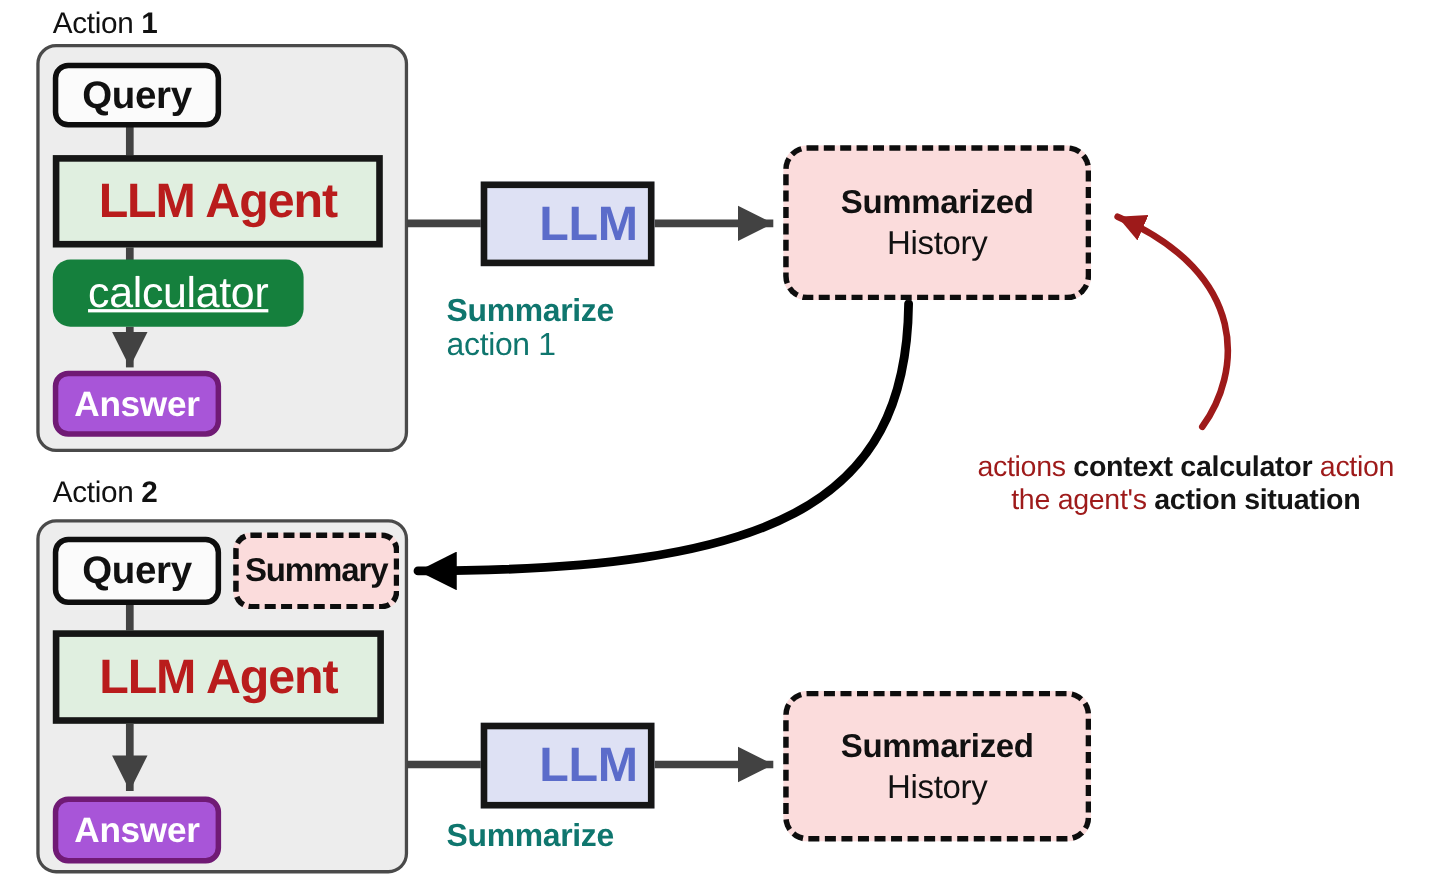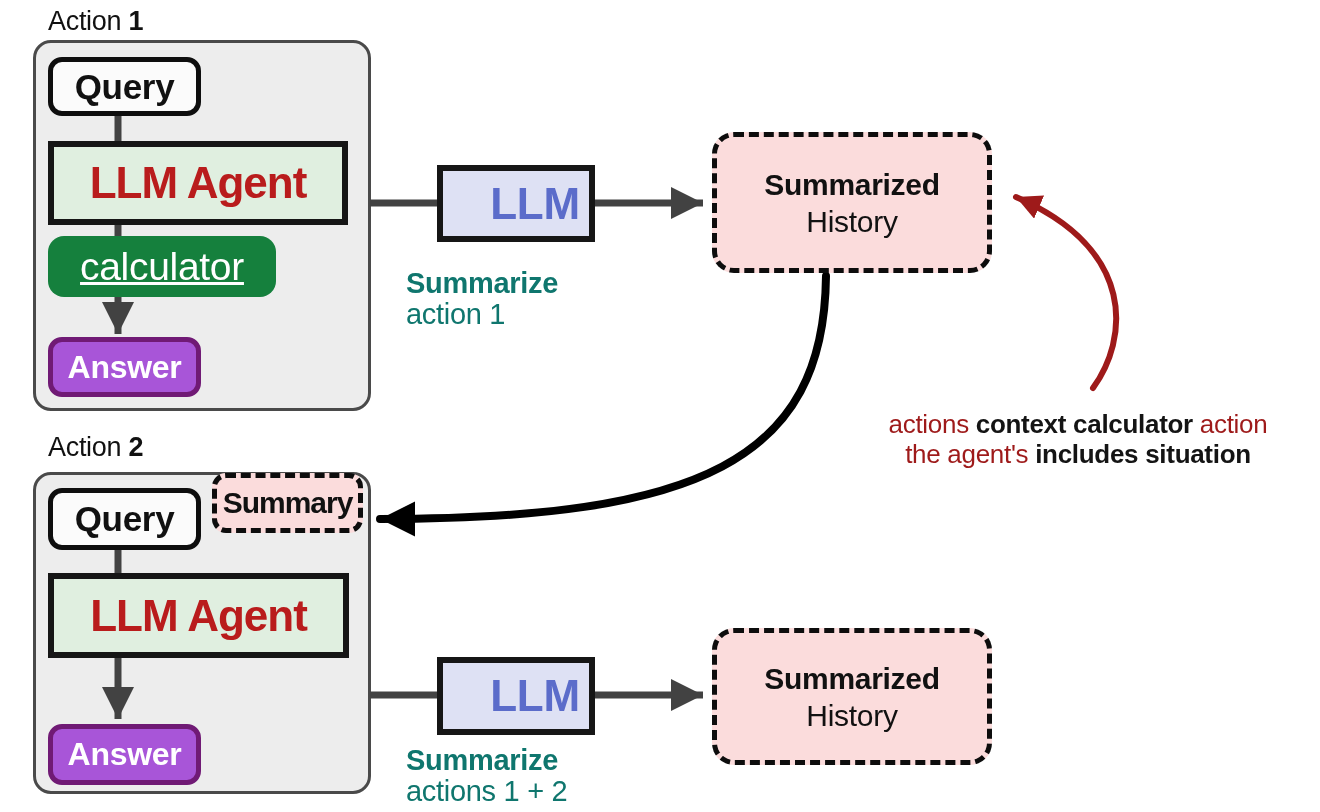--- a/index.html
+++ b/index.html
@@ -88,47 +88,46 @@
   </div>
   <div class="box pinkbox" style="left:712px;top:132px;width:280px;height:141px;">
     <div>
       <div class="l1">Summarized</div>
       <div>History</div>
     </div>
   </div>
 
   <div class="annotation" style="left:828px;top:409px;width:500px;">
     <div><span>actions </span><span class="strong">context calculator</span><span> action</span></div>
-    <div><span>the agent's </span><span class="strong">includes situation</span></div>
+    <div><span>the agent's </span><span class="strong">action situation</span></div>
   </div>
 
   <div class="action-label" style="left:48px;top:432px;">
     <span>Action </span><b>2</b>
   </div>
   <div class="abs panel" style="left:33px;top:472px;width:338px;height:322px;"></div>
 
   <div class="box query" style="left:48px;top:488px;width:153px;height:62px;">
     <span>Query</span>
   </div>
-  <div class="box summary" style="left:212px;top:473px;width:151px;height:60px;">
+  <div class="box summary" style="left:212px;top:484px;width:151px;height:70px;border-radius:16px;">
     <span>Summary</span>
   </div>
   <div class="box agent" style="left:48px;top:573px;width:301px;height:85px;">
     <span>LLM Agent</span>
   </div>
   <div class="box answer" style="left:48px;top:724px;width:153px;height:61px;">
     <span>Answer</span>
   </div>
 
   <div class="box llm" style="left:437px;top:657px;width:158px;height:78px;">
     <span>LLM</span>
   </div>
   <div class="caption" style="left:406px;top:745px;width:220px;">
     <div class="cap-bold">Summarize</div>
-    <div>actions 1 + 2</div>
   </div>
   <div class="box pinkbox" style="left:712px;top:628px;width:280px;height:137px;">
     <div>
       <div class="l1">Summarized</div>
       <div>History</div>
     </div>
   </div>
 
 </div>
 

